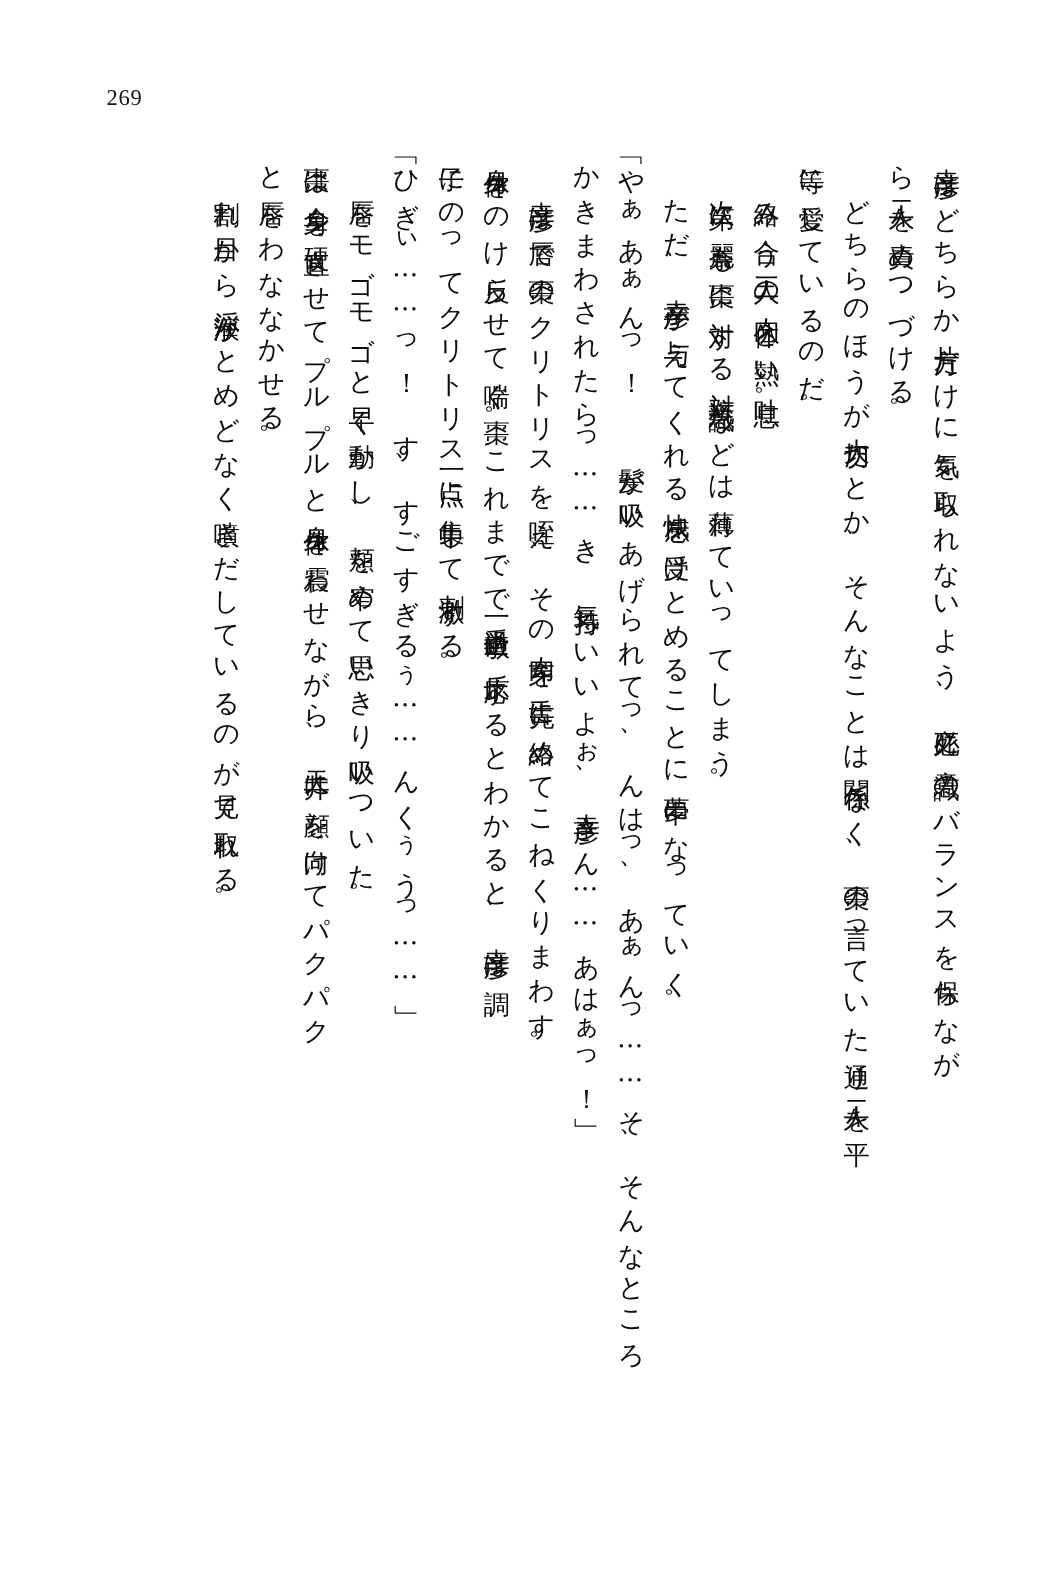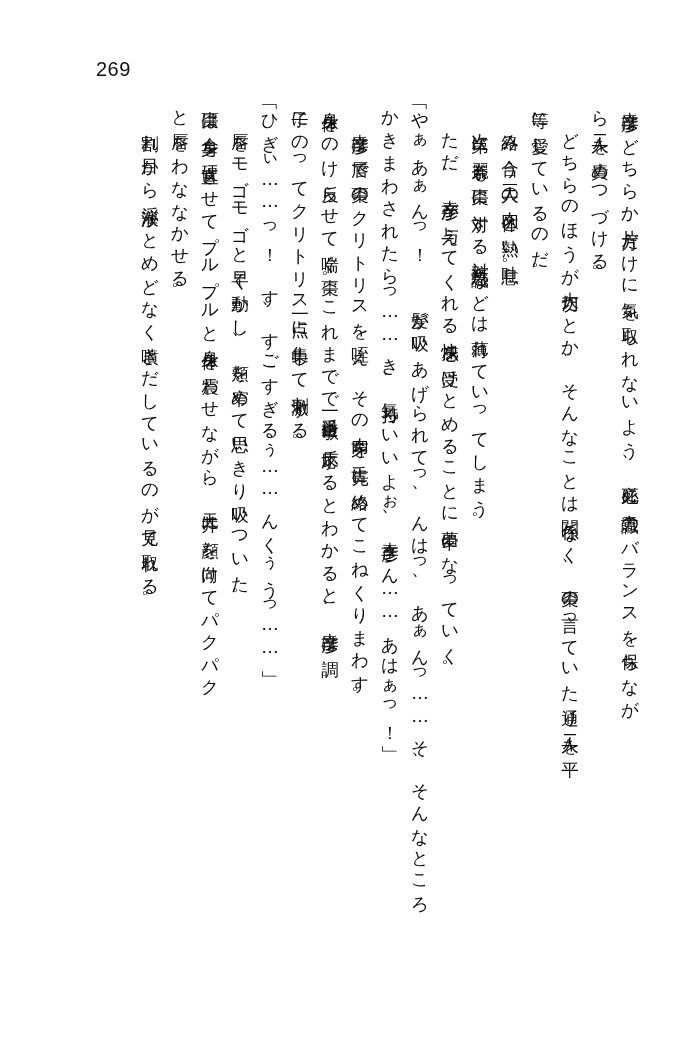--- a/index.html
+++ b/index.html
@@ -11,23 +11,23 @@
     position: relative;
     width: 700px;
     height: 1050px;
     background: #ffffff;
     overflow: hidden;
     box-sizing: border-box;
   }
   .page-number {
     position: absolute;
     top: 58px;
-    left: 96px;
-    font-family: Liberation Sans, sans-serif;
-    font-size: 20px;
+    left: 71px;
+    font-family: Liberation Serif, serif;
+    font-size: 15px;
     color: #111111;
     letter-spacing: 0.5px;
   }
   .text-block {
     position: absolute;
     top: 98px;
     left: 62px;
     width: 576px;
     height: 880px;
     display: flex;

